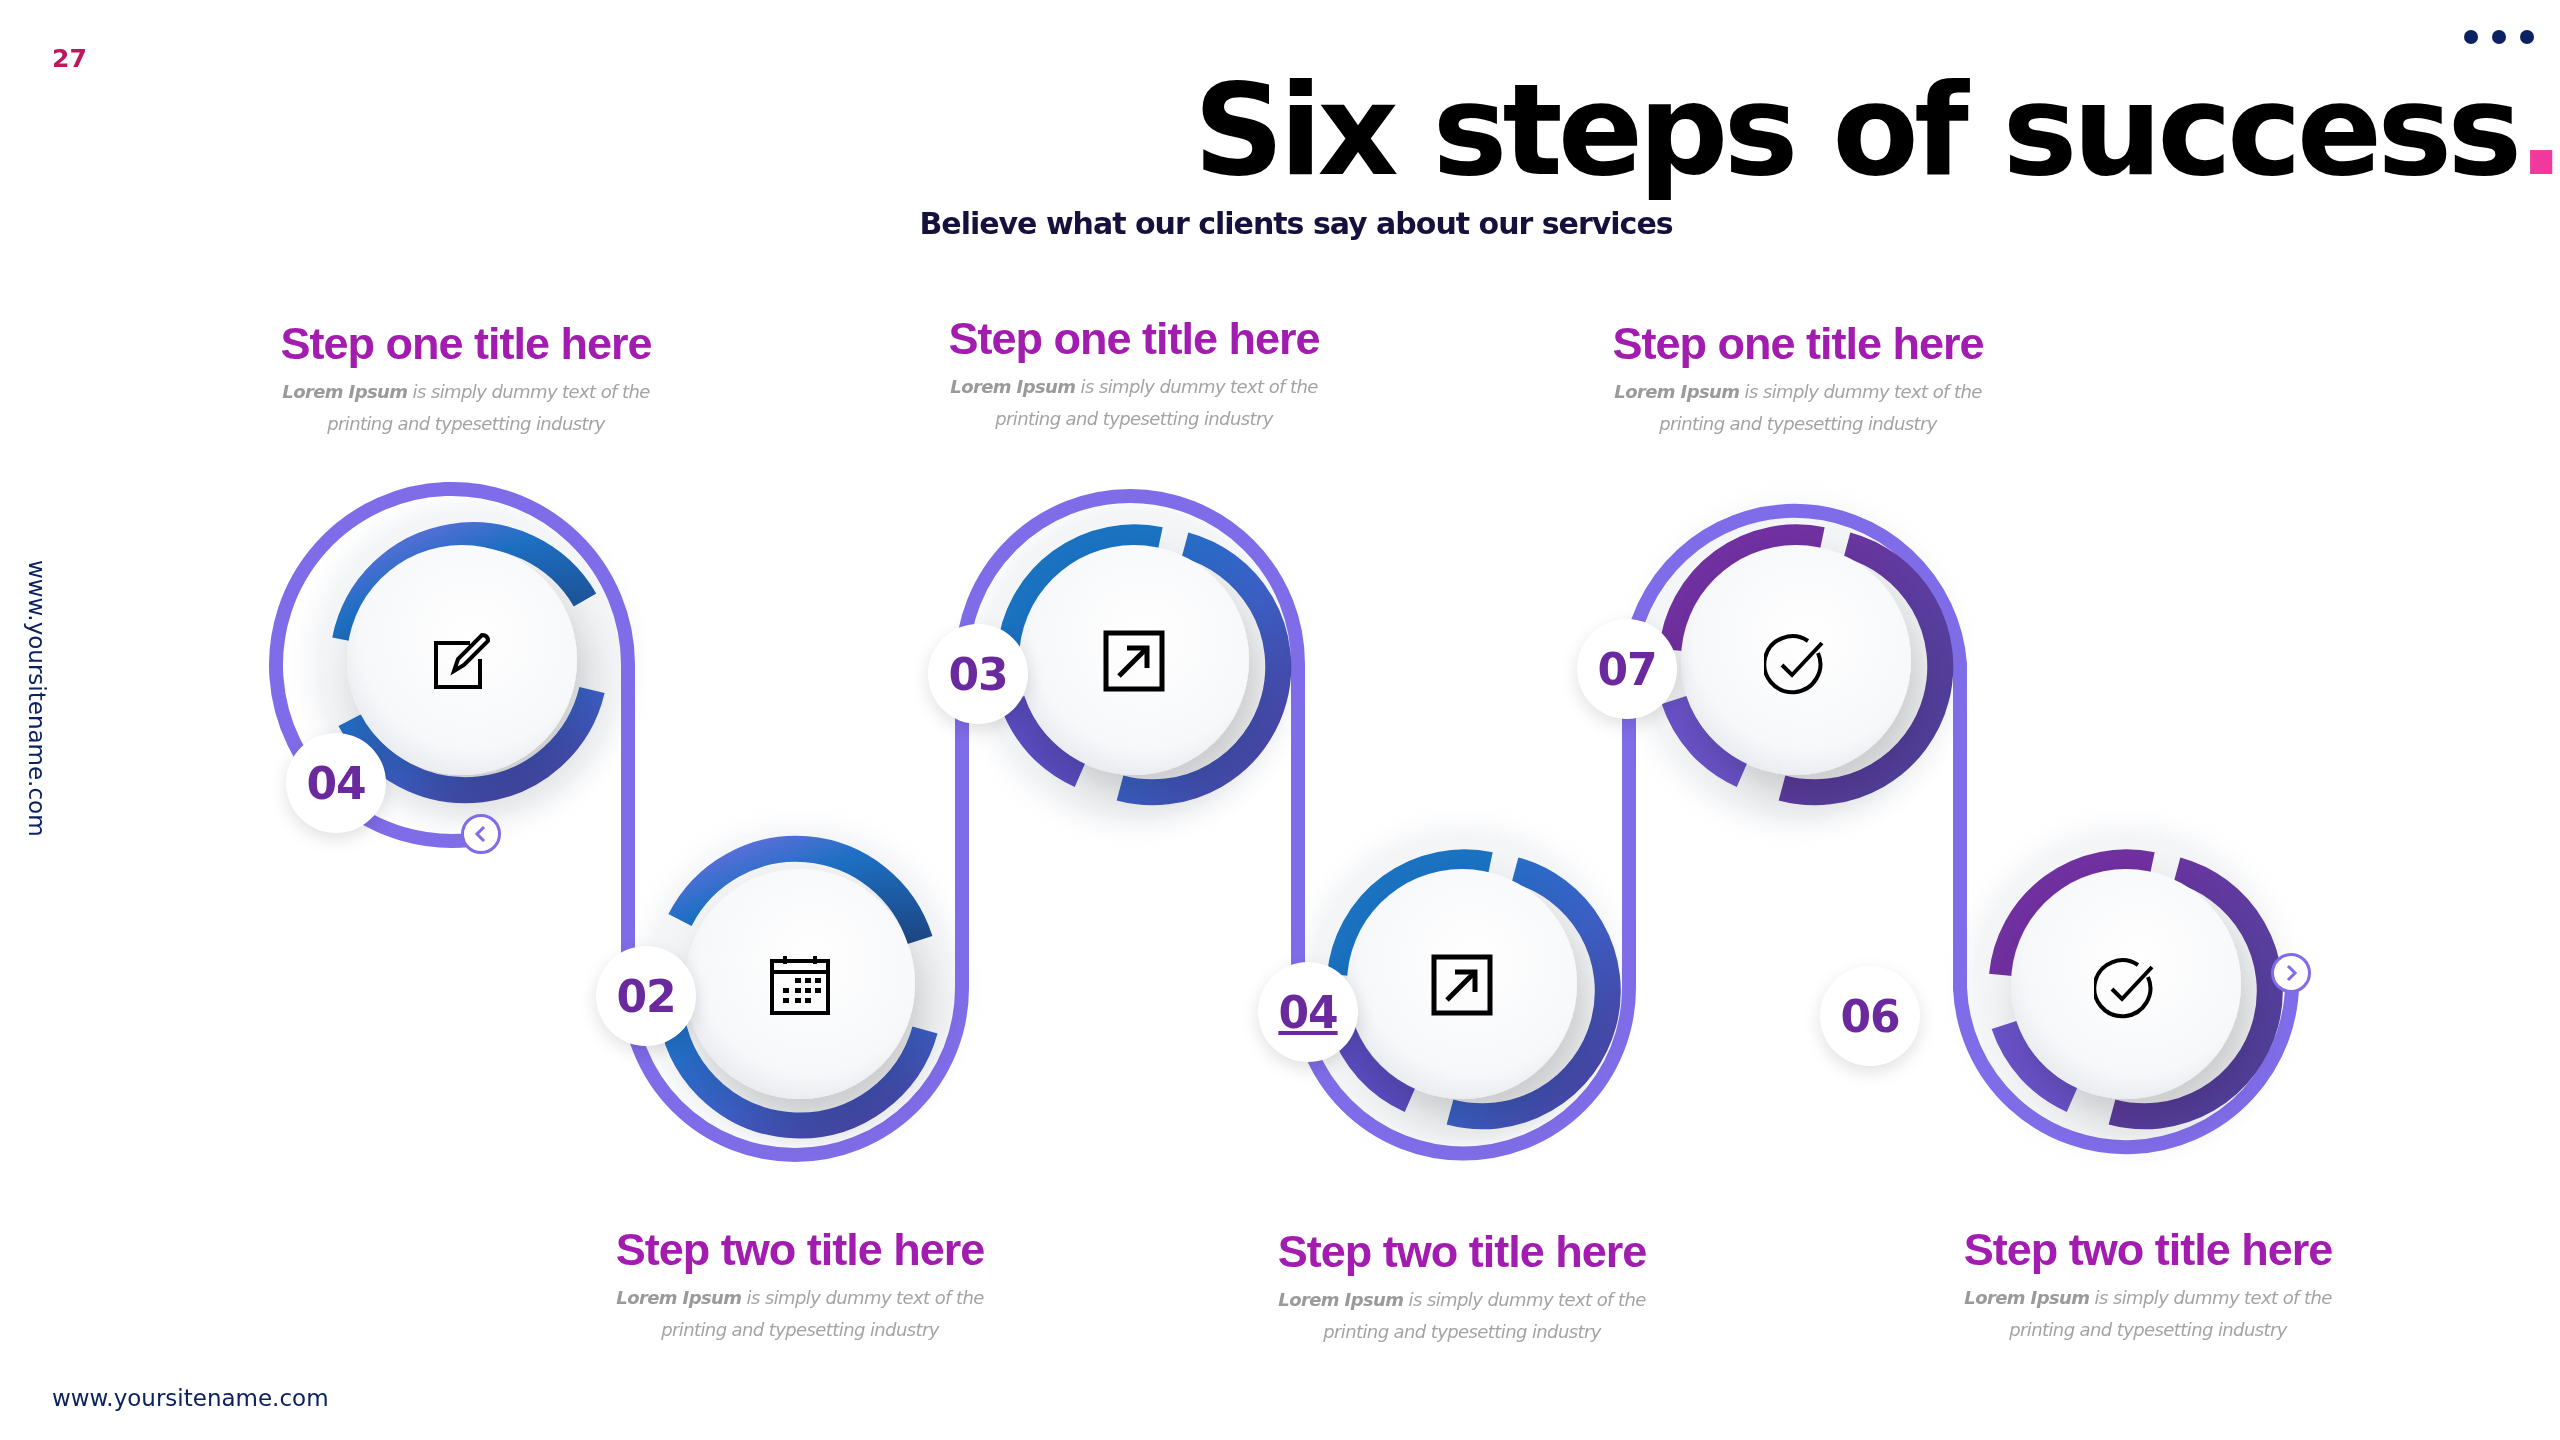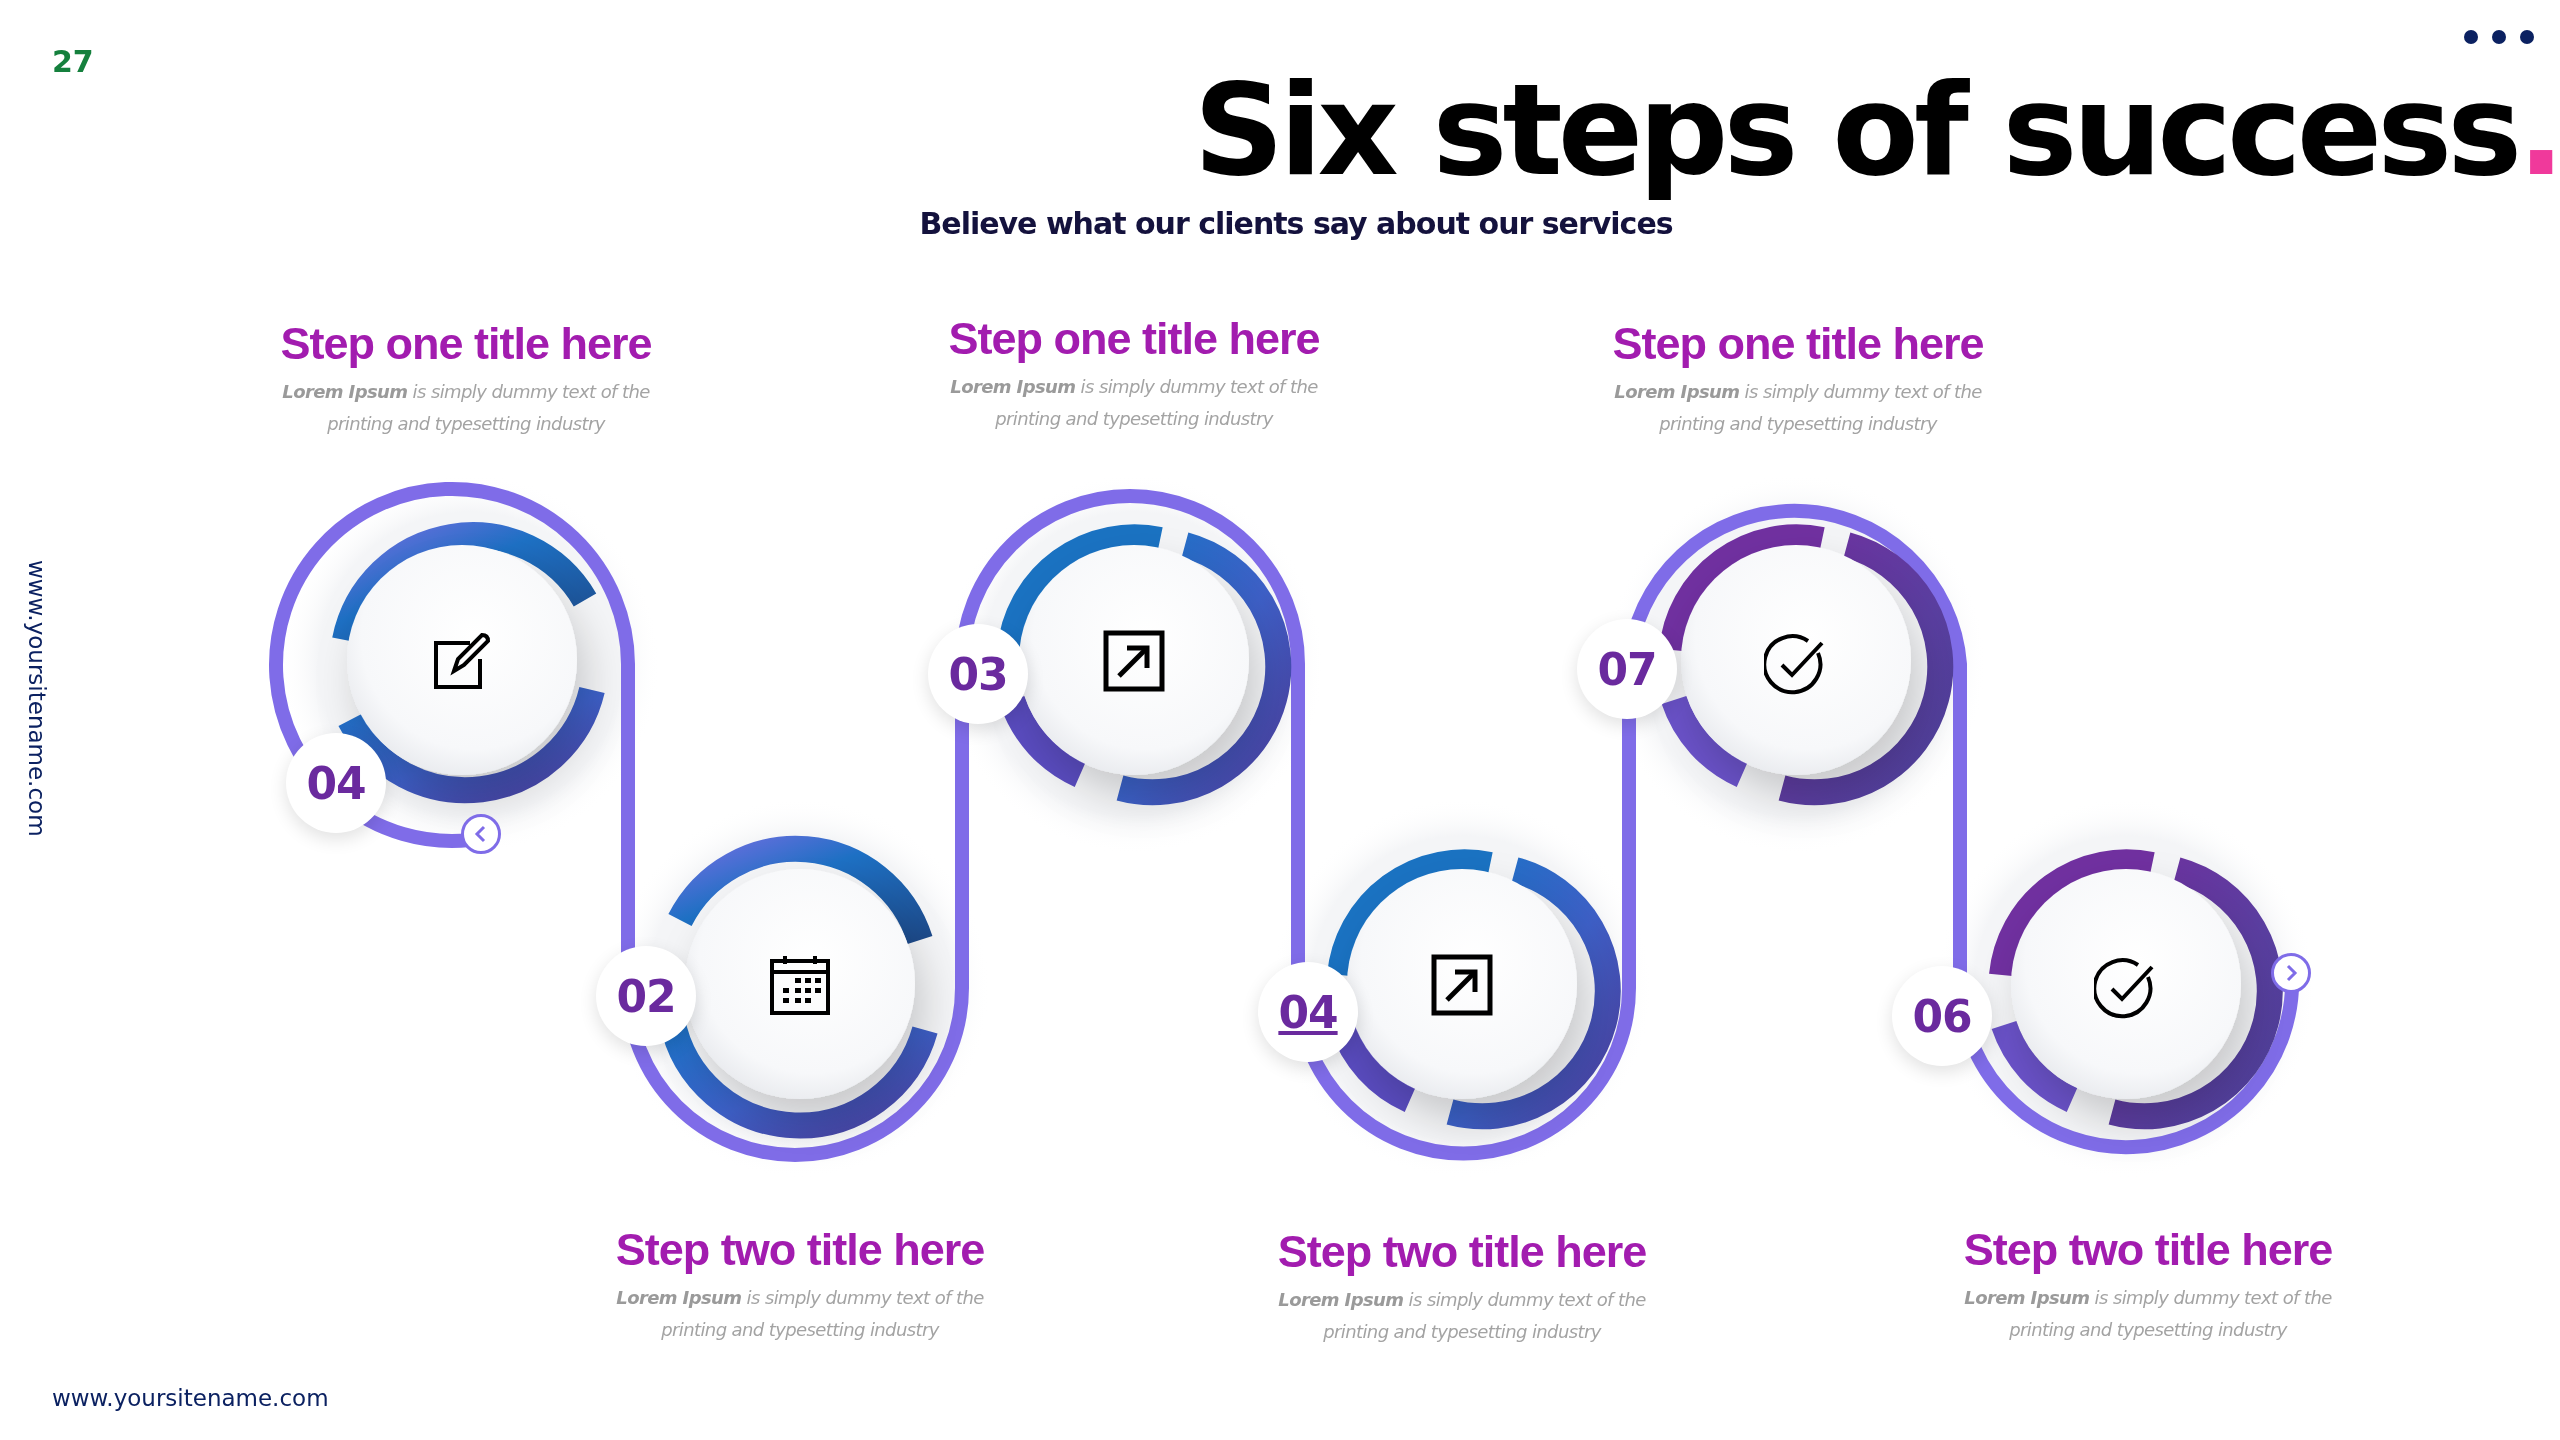--- a/index.html
+++ b/index.html
@@ -1,18 +1,18 @@
 <!DOCTYPE html>
 <html><head>
 <meta charset="utf-8">
 <style>
   html,body{margin:0;padding:0;background:#ffffff;}
   body{width:2560px;height:1440px;position:relative;overflow:hidden;font-family:"Liberation Sans",sans-serif;}
   .abs{position:absolute;}
-  .page-num{left:52px;top:44px;font-size:30px;font-weight:700;color:#15803d;font-family:"DejaVu Sans",sans-serif;}
+  .page-num{left:52px;top:44px;font-size:25px;font-weight:700;color:#be185d;font-family:"DejaVu Sans",sans-serif;}
   .dots{right:26px;top:30px;display:flex;gap:14px;}
   .dots span{width:14px;height:14px;border-radius:50%;background:#0b2161;display:block;}
   .title{left:0;width:2560px;top:62px;text-align:right;font-family:"DejaVu Sans",sans-serif;font-weight:700;font-size:126px;letter-spacing:-5px;color:#000;line-height:1.1;}
   .title .dot{color:#f0399b;}
   .subtitle{left:0;width:2560px;top:206px;text-align:center;font-family:"DejaVu Sans",sans-serif;font-weight:700;font-size:30px;color:#14123d;letter-spacing:-1px;padding-left:16px;}
   .side-url{left:24px;top:560px;font-size:23px;color:#0b2161;writing-mode:vertical-rl;font-family:"DejaVu Sans",sans-serif;}
   .foot-url{left:52px;top:1385px;font-size:23px;color:#0b2161;font-family:"DejaVu Sans",sans-serif;}
   .text-block{width:420px;text-align:center;}
   .text-block .st{font-family:Liberation Sans, sans-serif;font-weight:700;font-size:45px;color:#a21caf;letter-spacing:-1px;margin-bottom:6px;}
   .text-block .sd{font-family:"DejaVu Sans",sans-serif;font-size:18px;color:#a3a3a3;line-height:32px;letter-spacing:-0.6px;font-style:italic;}
@@ -129,21 +129,21 @@
     <circle cx="1796" cy="660" r="115"></circle>
     <circle cx="2126" cy="984" r="115"></circle>
   </g>
 </svg>
 
 <div class="badge" style="left:286px;top:733px;">04</div>
 <div class="badge" style="left:596px;top:946px;">02</div>
 <div class="badge" style="left:928px;top:624px;">03</div>
 <div class="badge" style="left:1258px;top:962px;text-decoration:underline;">04</div>
 <div class="badge" style="left:1577px;top:619px;">07</div>
-<div class="badge" style="left:1892px;top:966px;text-align:right;">06</div>
+<div class="badge" style="left:1820px;top:966px;text-align:right;">06</div>
 
 <div class="icon" style="left:427px;top:626px;">
   <svg width="64" height="64" viewBox="0 0 64 64" fill="none" stroke="#000" stroke-width="4">
       <path d="M40 14 H6 V58 H50 V30"></path>
       <path d="M24 42 L28 30 L52 6 Q58 6 58 12 L34 36 Z"></path>
     </svg>
 </div>
 <div class="icon" style="left:765px;top:950px;">
   <svg width="62" height="62" viewBox="0 0 62 62" fill="none" stroke="#000" stroke-width="4">
       <rect x="3" y="7" width="56" height="52"></rect>

